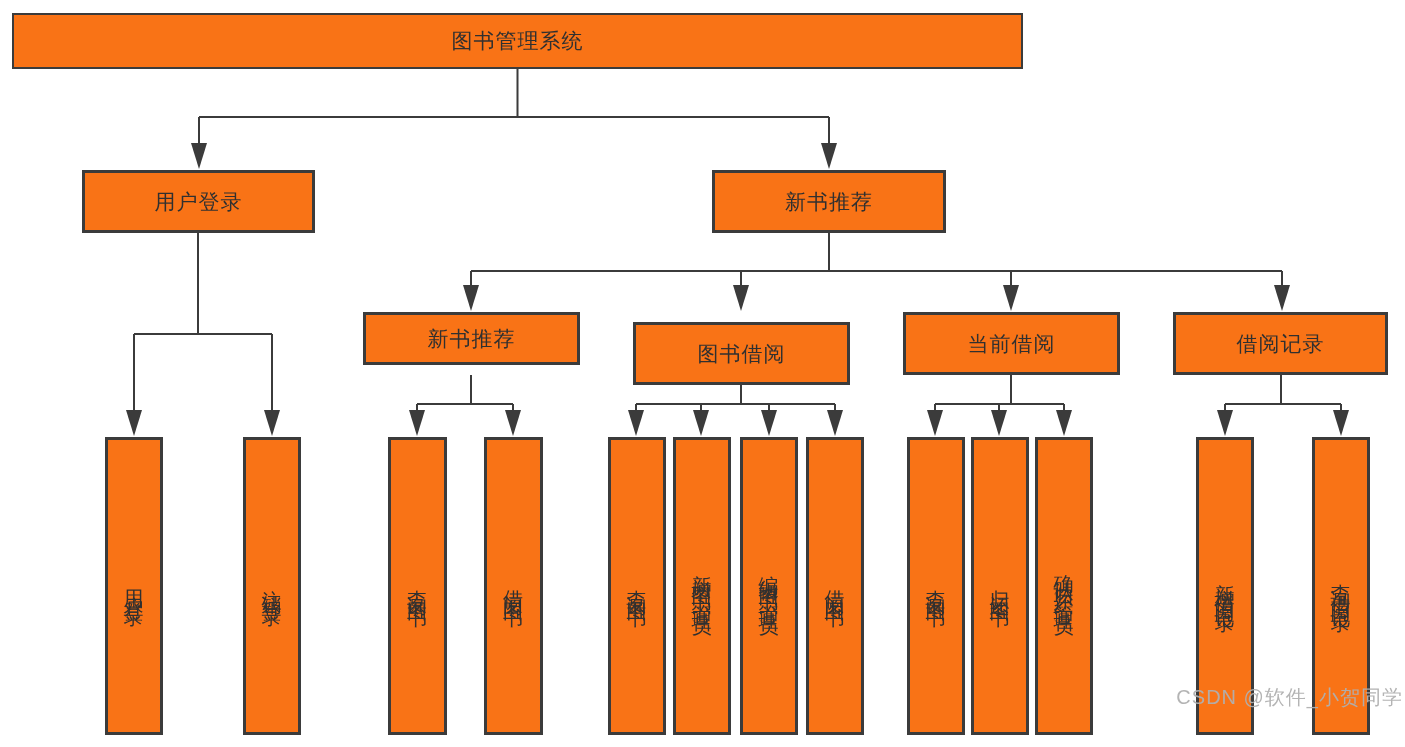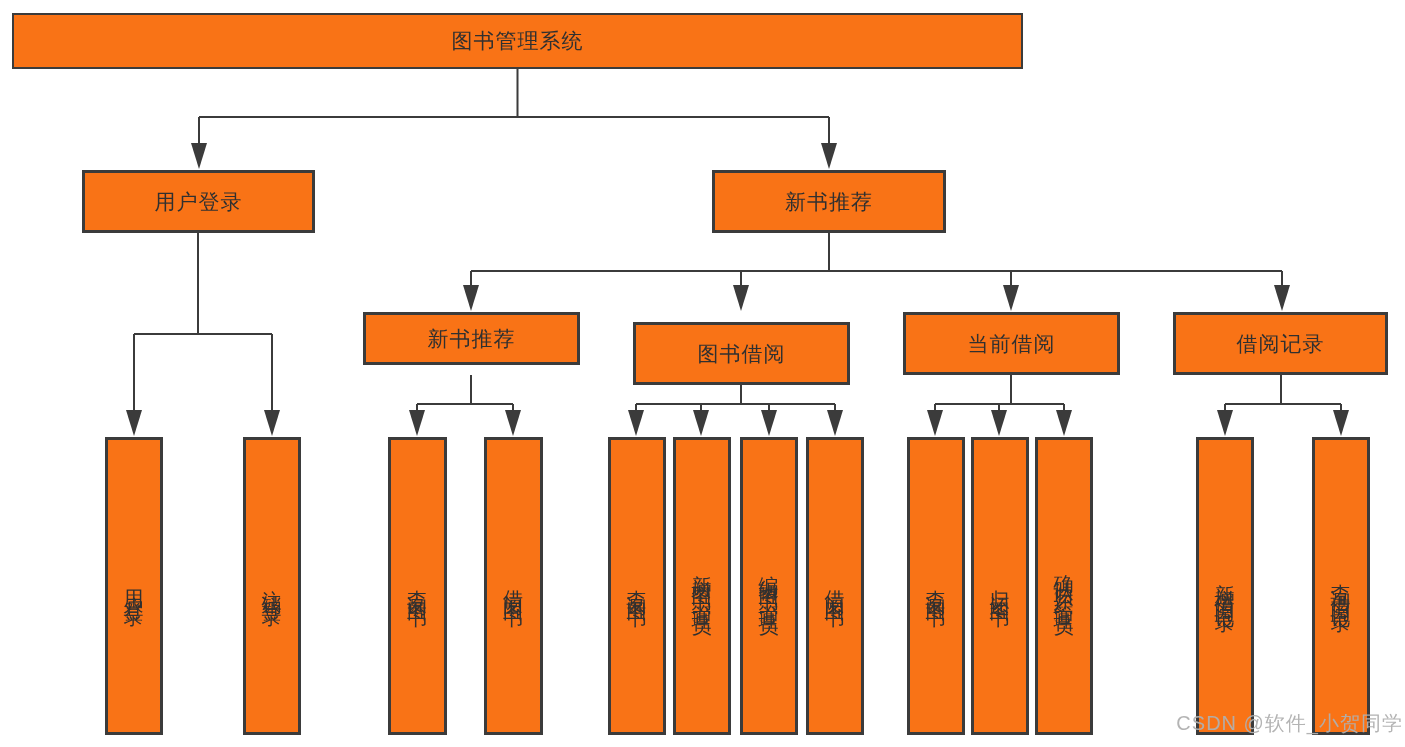--- a/index.html
+++ b/index.html
@@ -23,21 +23,20 @@
   .node.title{border-width:2px;}
   .node.h span{font-size:21px;letter-spacing:1px;white-space:nowrap;}
   .node.v span{
     writing-mode:vertical-rl;text-orientation:mixed;
     font-size:20px;letter-spacing:6px;line-height:1;white-space:nowrap;
   }
   .watermark{
     position:absolute;right:2px;top:684px;z-index:3;
     color:var(--wm);font-size:20px;letter-spacing:1px;white-space:nowrap;
     opacity:.95;
-    margin-top:26px;
   }
 </style>
 </head>
 <body>
 
 <div class="canvas">
 
   <svg class="connectors" width="1405" height="747" viewBox="0 0 1405 747">
     <g stroke="#3b3b3b" stroke-width="2" fill="none">
 

